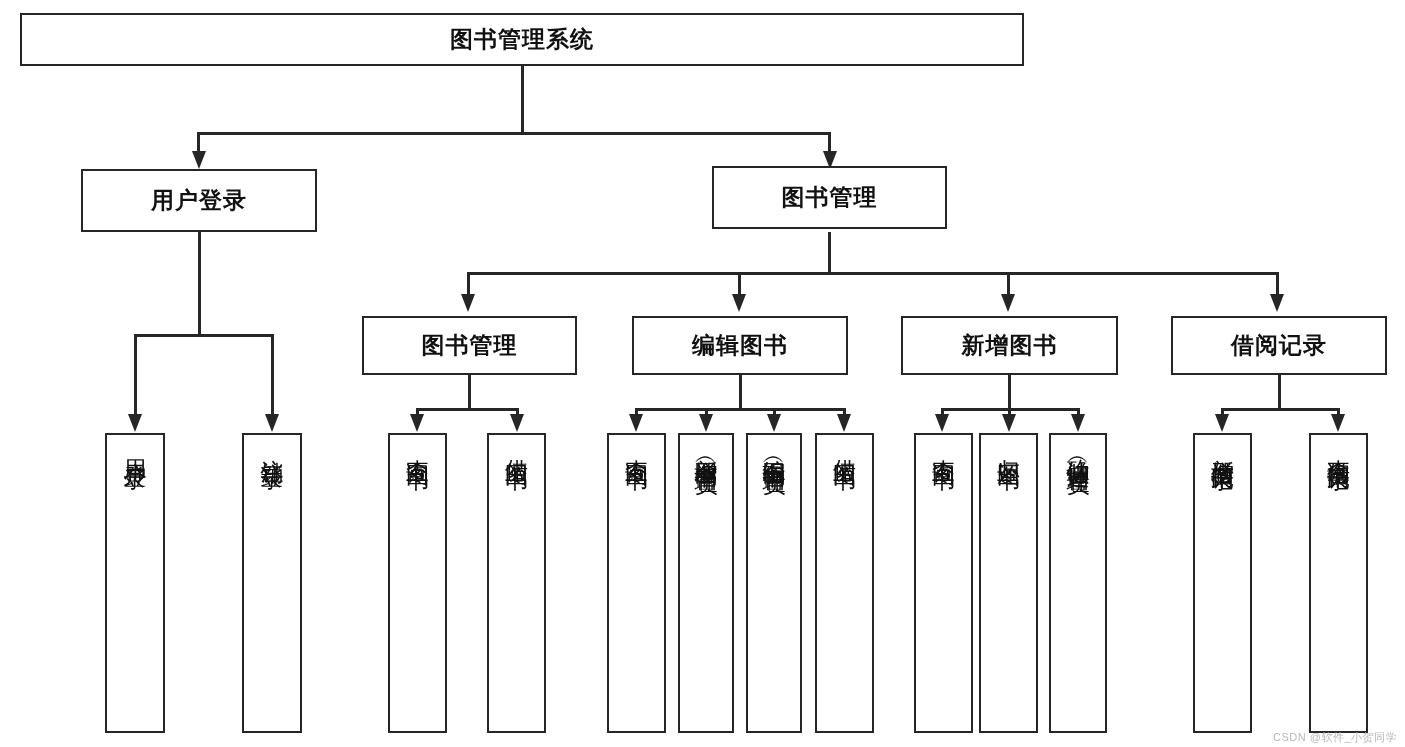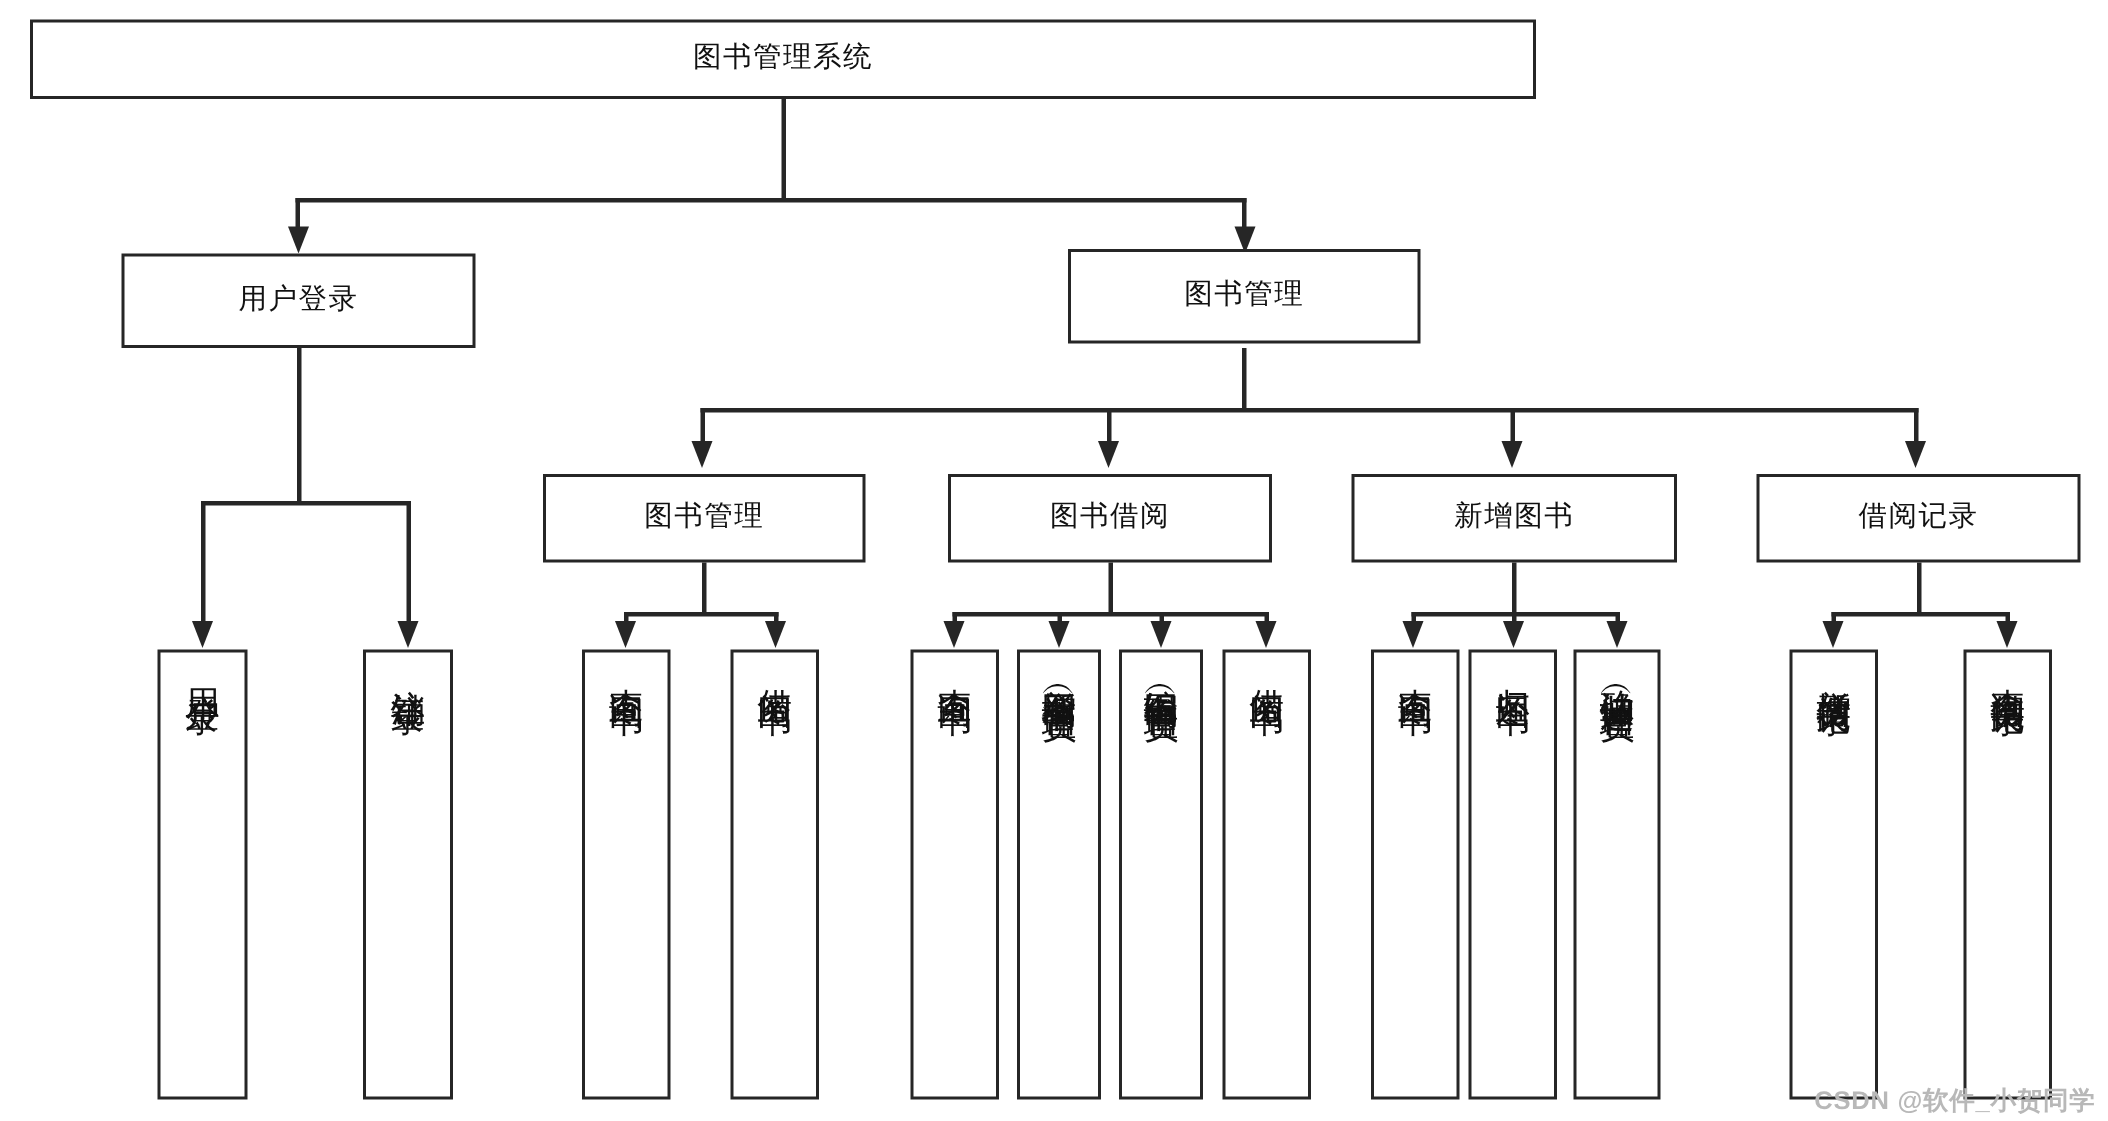--- a/index.html
+++ b/index.html
@@ -27,22 +27,23 @@
     justify-content: center;
     color: #111111;
     line-height: 1.18;
   }
   .node .label {
     display: block;
     text-align: center;
     white-space: nowrap;
   }
   .h-node .label {
-    font-size: 19px;
+    font-size: 23px;
     letter-spacing: 1px;
+    font-weight: bold;
   }
   .v-node {
     border-width: 2.5px;
     align-items: flex-start;
     justify-content: center;
     padding-top: 6px;
   }
   .v-node .label {
     writing-mode: vertical-rl;
     text-orientation: upright;
@@ -65,26 +66,25 @@
     width: 0;
     height: 0;
     border-left: 7px solid transparent;
     border-right: 7px solid transparent;
     border-top: 18px solid #262626;
   }
   #watermark {
     position: absolute;
     right: 8px;
     bottom: 2px;
-    font-size: 17px;
+    font-size: 11px;
     color: #b8b8b8;
     letter-spacing: 0.5px;
     white-space: nowrap;
     user-select: none;
-    font-weight: bold;
   }
 </style>
 </head>
 <body>
 
 <div id="canvas">
 
   <div class="node h-node" style="left:20px; top:13px; width:1004px; height:53px;">
     <span class="label">图书管理系统</span>
   </div>
@@ -119,21 +119,21 @@
   <div class="arrow" style="left:732px; top:294px;"></div>
   <div class="edge v" style="left:1007px; top:272px; height:25px;"></div>
   <div class="arrow" style="left:1001px; top:294px;"></div>
   <div class="edge v" style="left:1276px; top:272px; height:25px;"></div>
   <div class="arrow" style="left:1270px; top:294px;"></div>
 
   <div class="node h-node" style="left:362px; top:316px; width:215px; height:59px;">
     <span class="label">图书管理</span>
   </div>
   <div class="node h-node" style="left:632px; top:316px; width:216px; height:59px;">
-    <span class="label">图书借阅</span>
+    <span class="label">编辑图书</span>
   </div>
   <div class="node h-node" style="left:901px; top:316px; width:217px; height:59px;">
     <span class="label">新增图书</span>
   </div>
   <div class="node h-node" style="left:1171px; top:316px; width:216px; height:59px;align-items:center;">
     <span class="label">借阅记录</span>
   </div>
 
   <div class="edge v" style="left:468px; top:375px; height:35px;"></div>
   <div class="edge h" style="left:416px; top:408px; width:103px;"></div>

